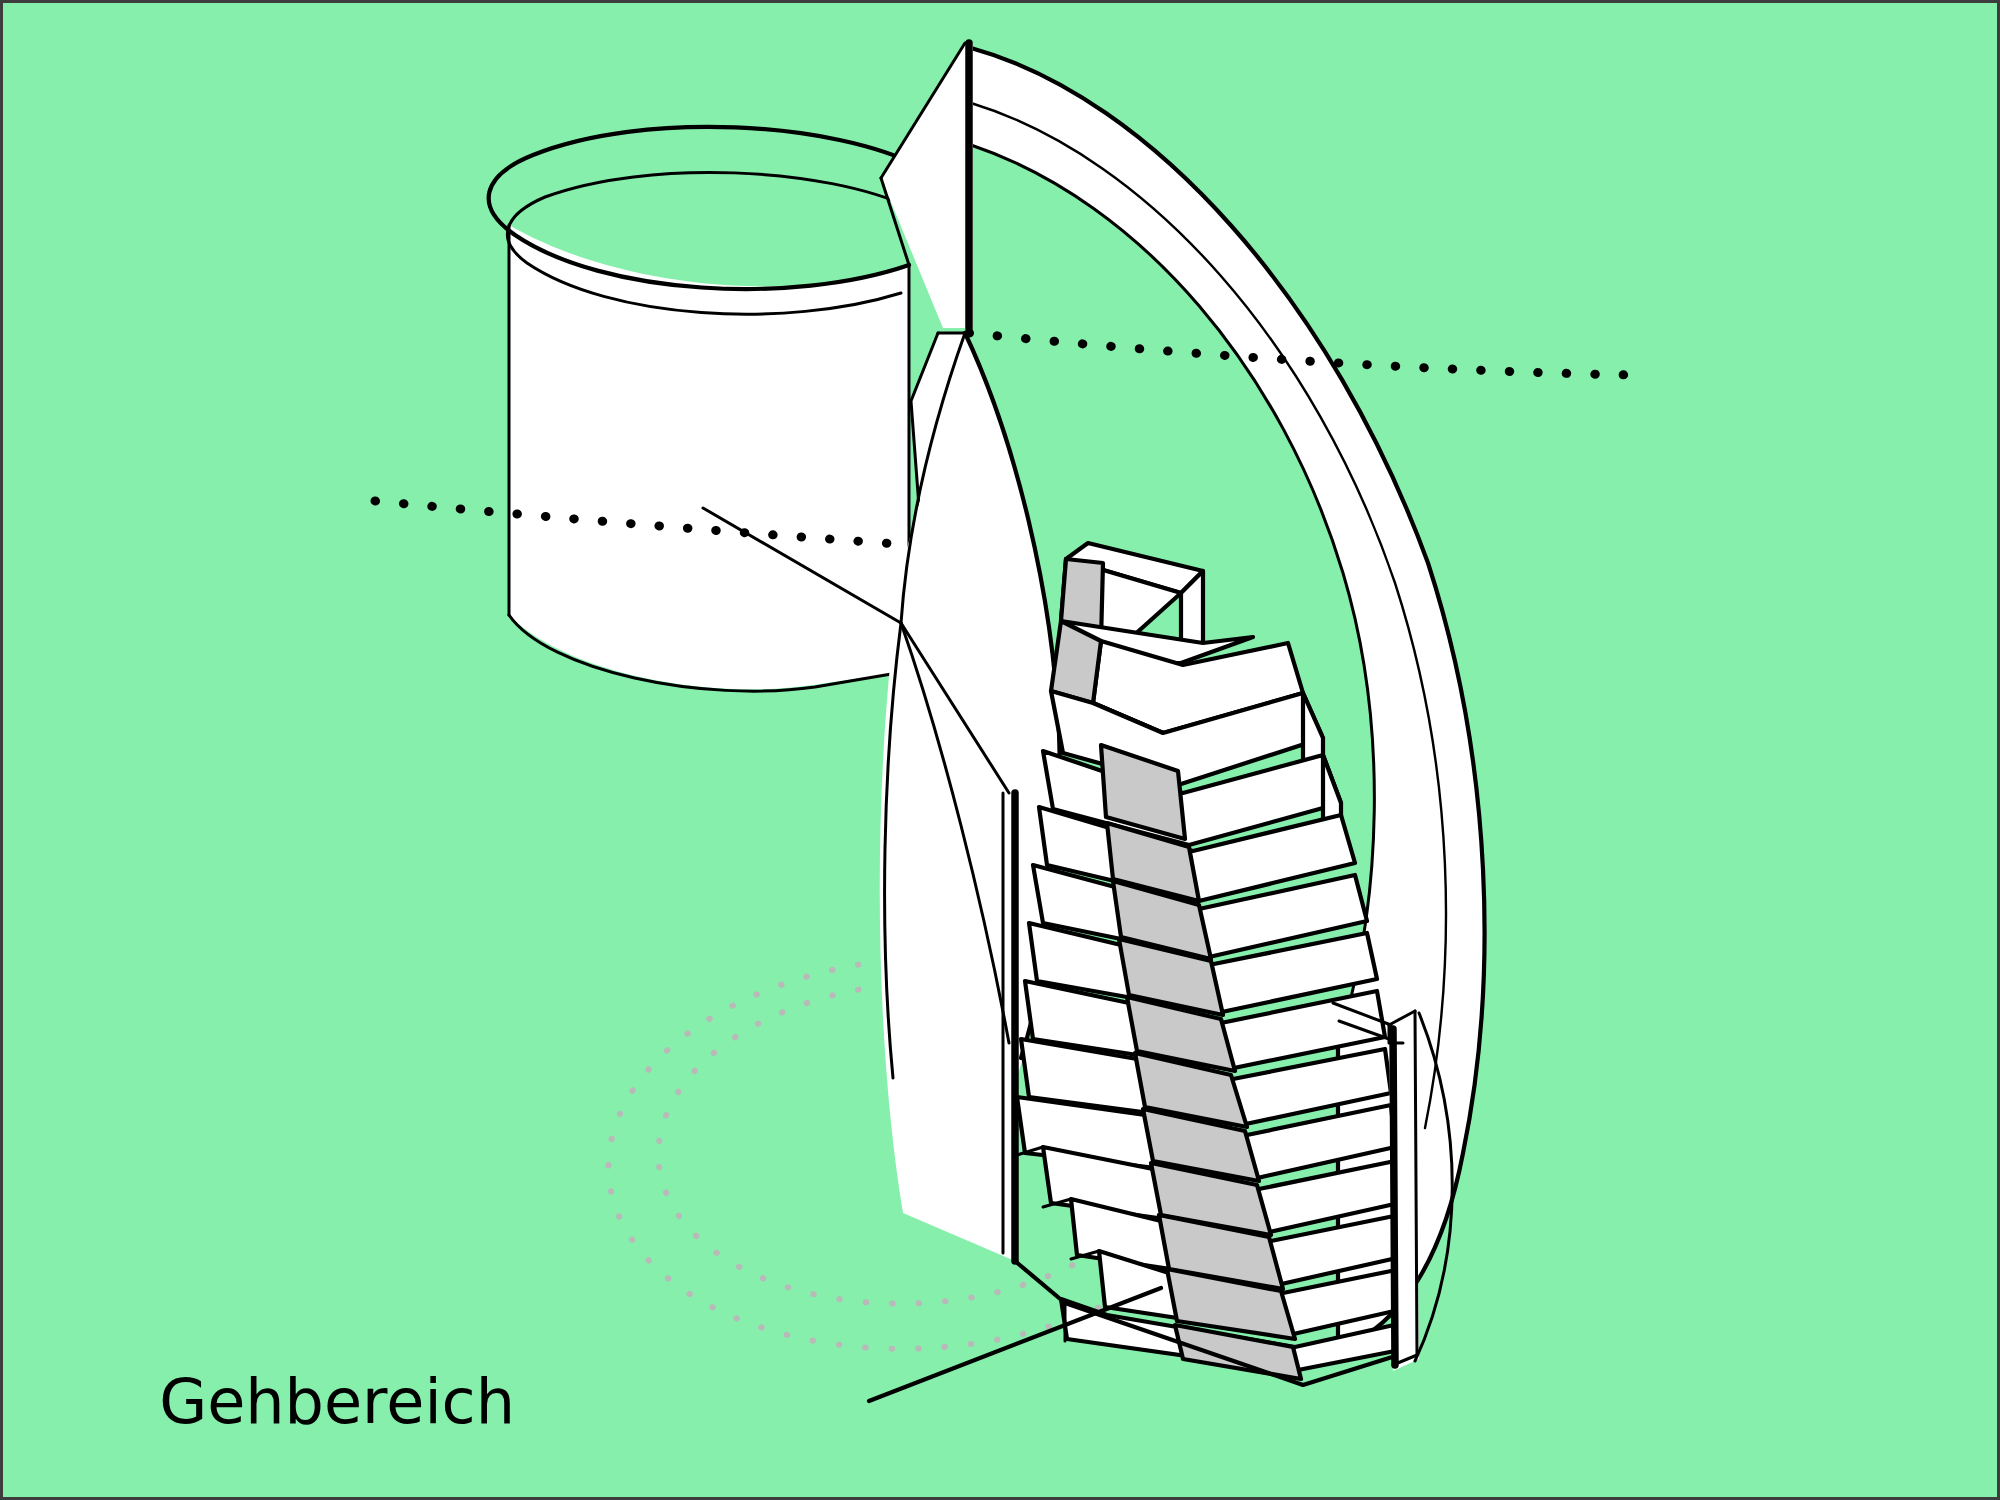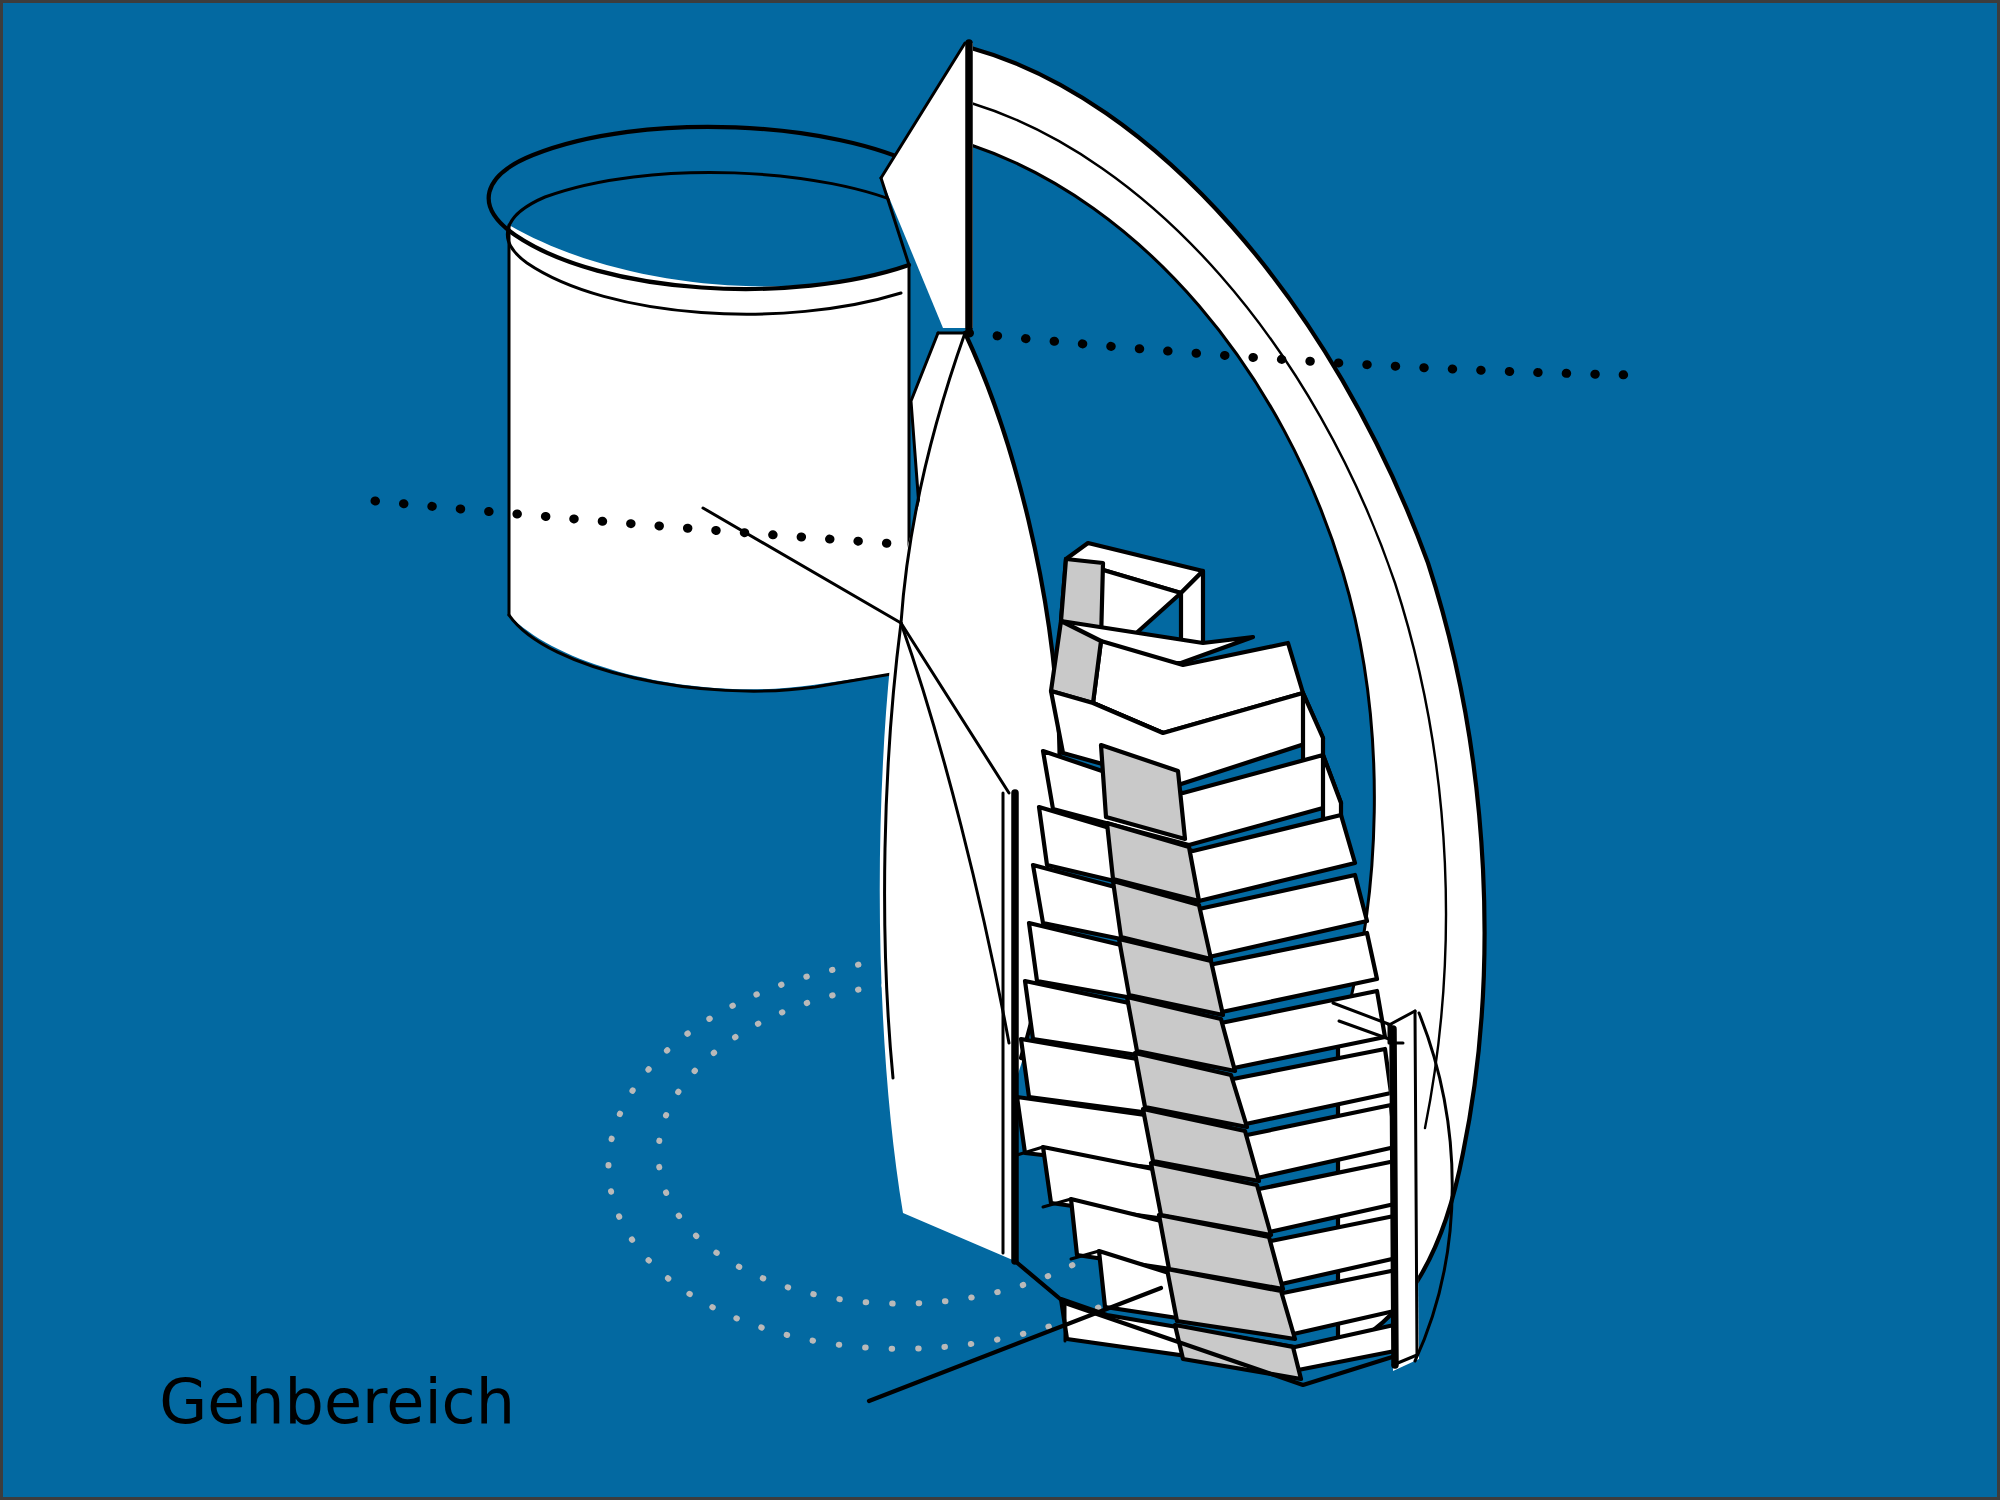--- a/index.html
+++ b/index.html
@@ -7,21 +7,21 @@
     padding: 0;
     background: #ffffff;
   }
   body {
     font-family: "DejaVu Sans", "Liberation Sans", sans-serif;
   }
   #figure-root {
     position: relative;
     width: 2000px;
     height: 1500px;
-    background: #0369a1;
+    background: #86efac;
     box-sizing: border-box;
     border: 3px solid #3d3d3d;
     overflow: hidden;
   }
   #figure-svg {
     position: absolute;
     left: 0;
     top: 0;
     width: 2000px;
     height: 1500px;

